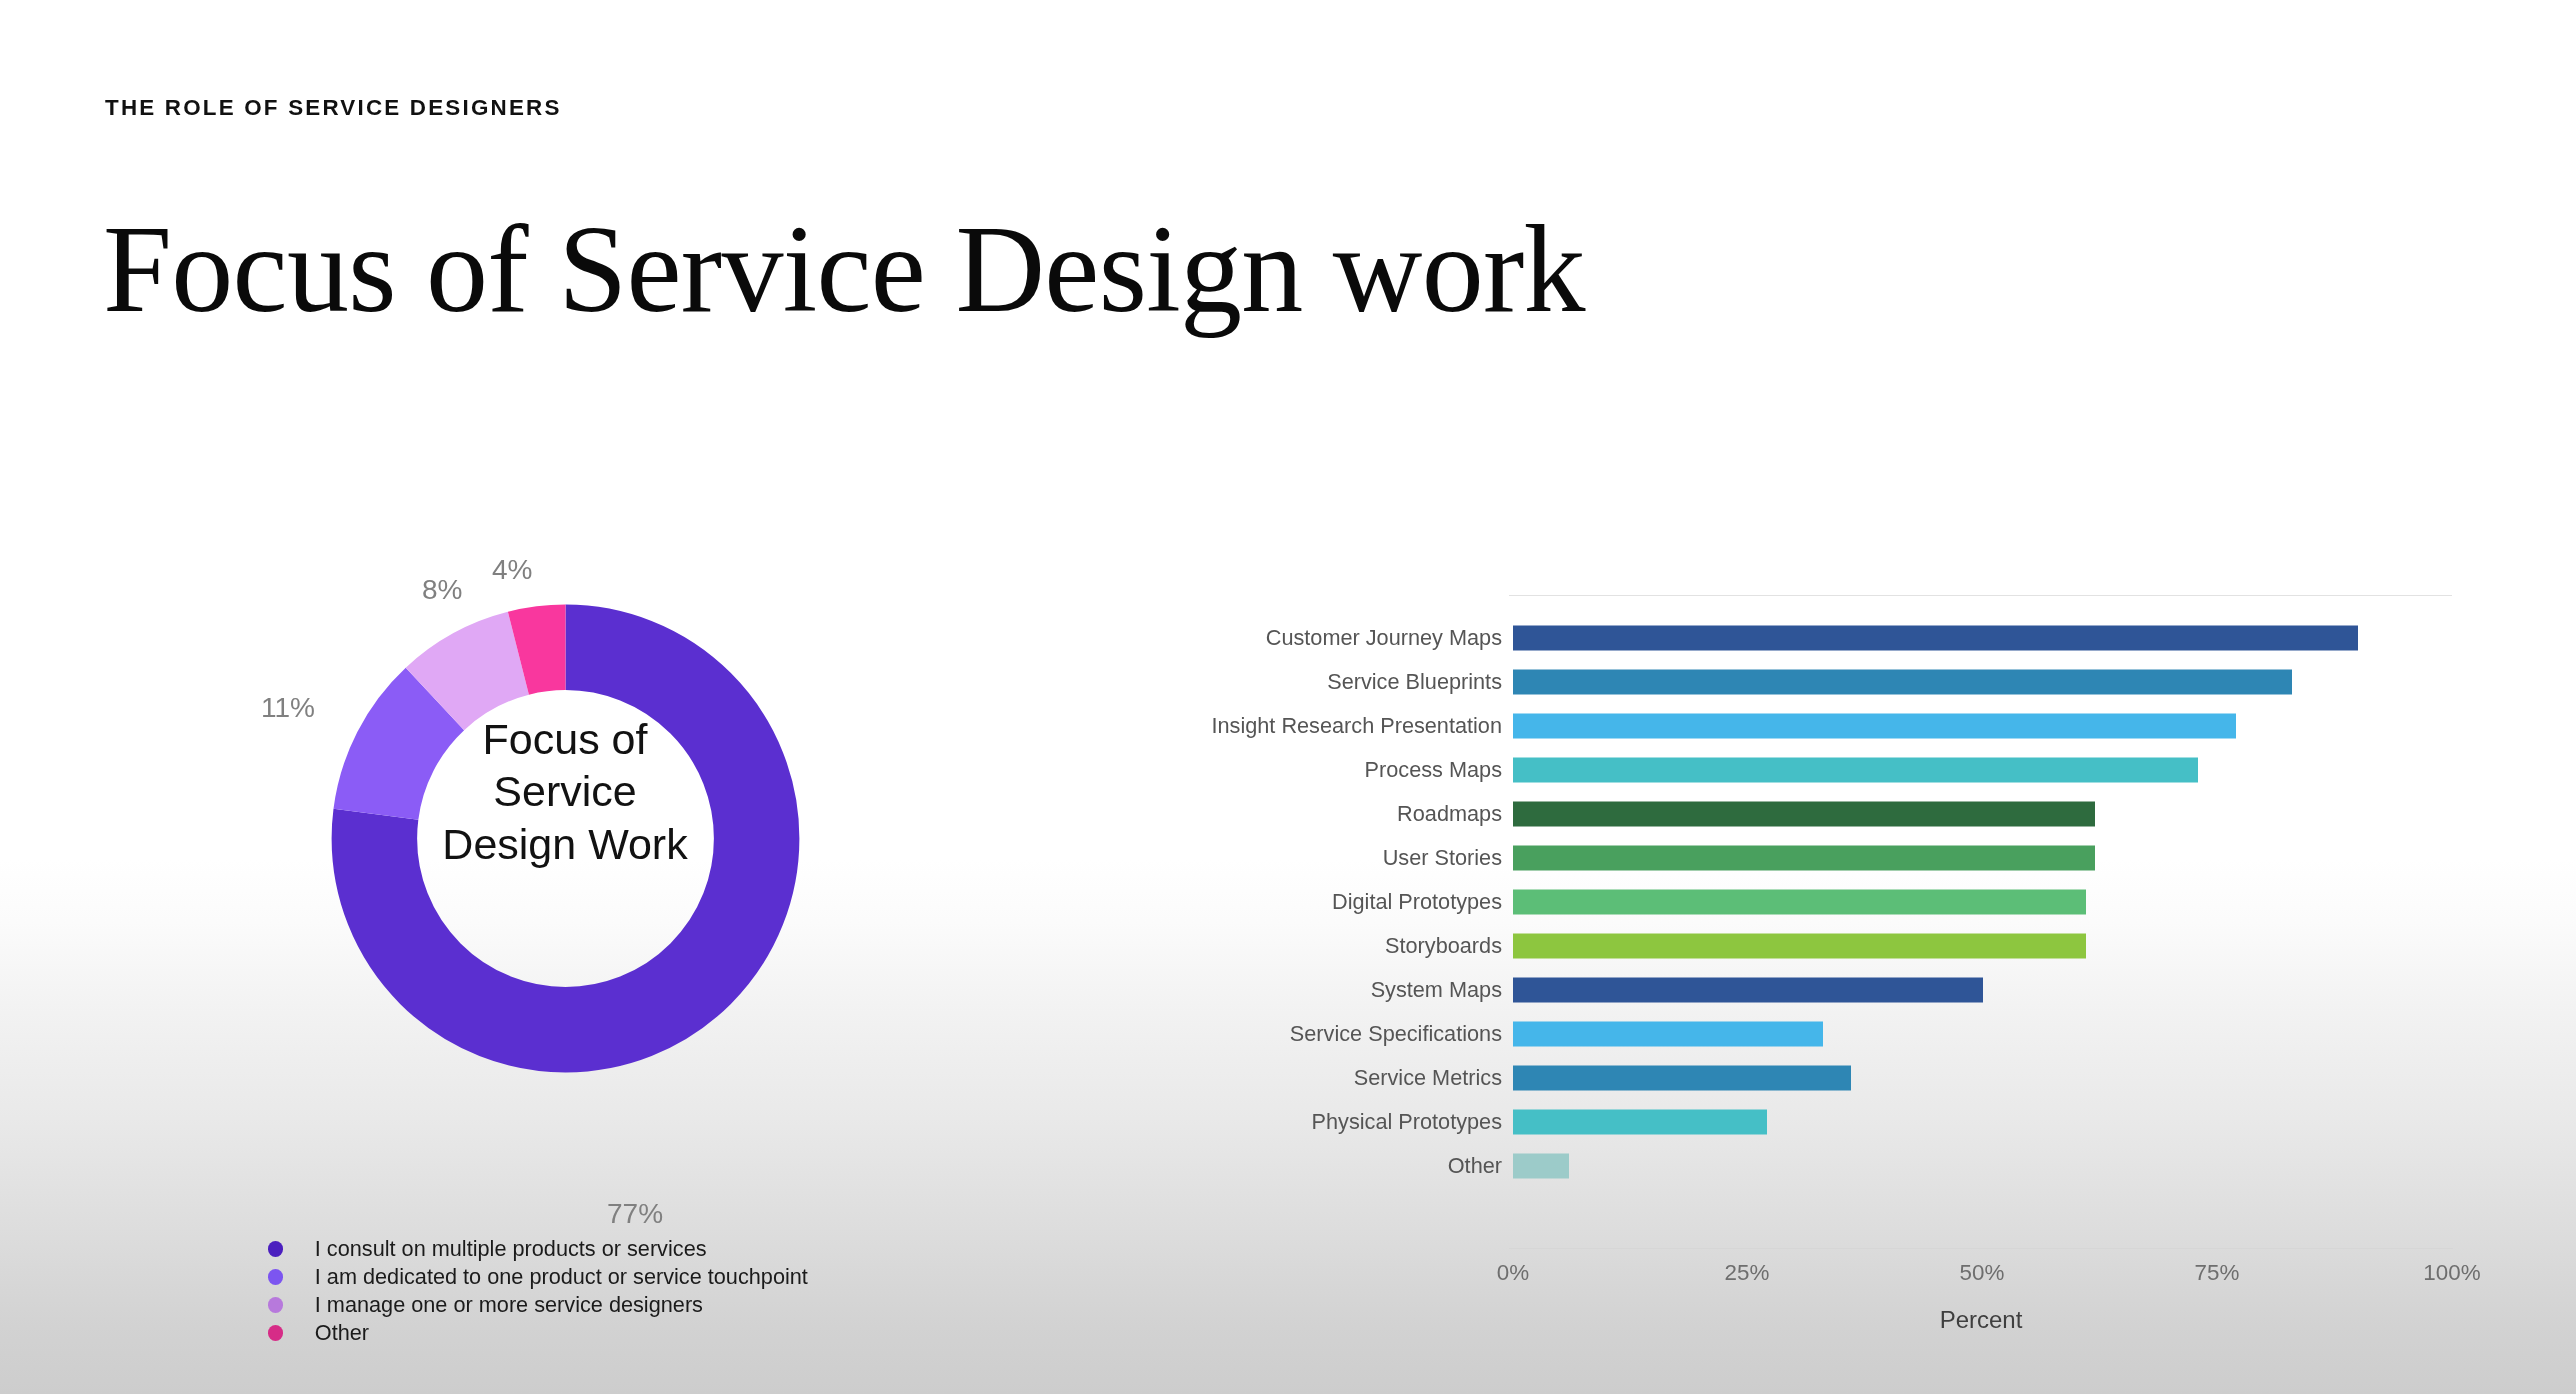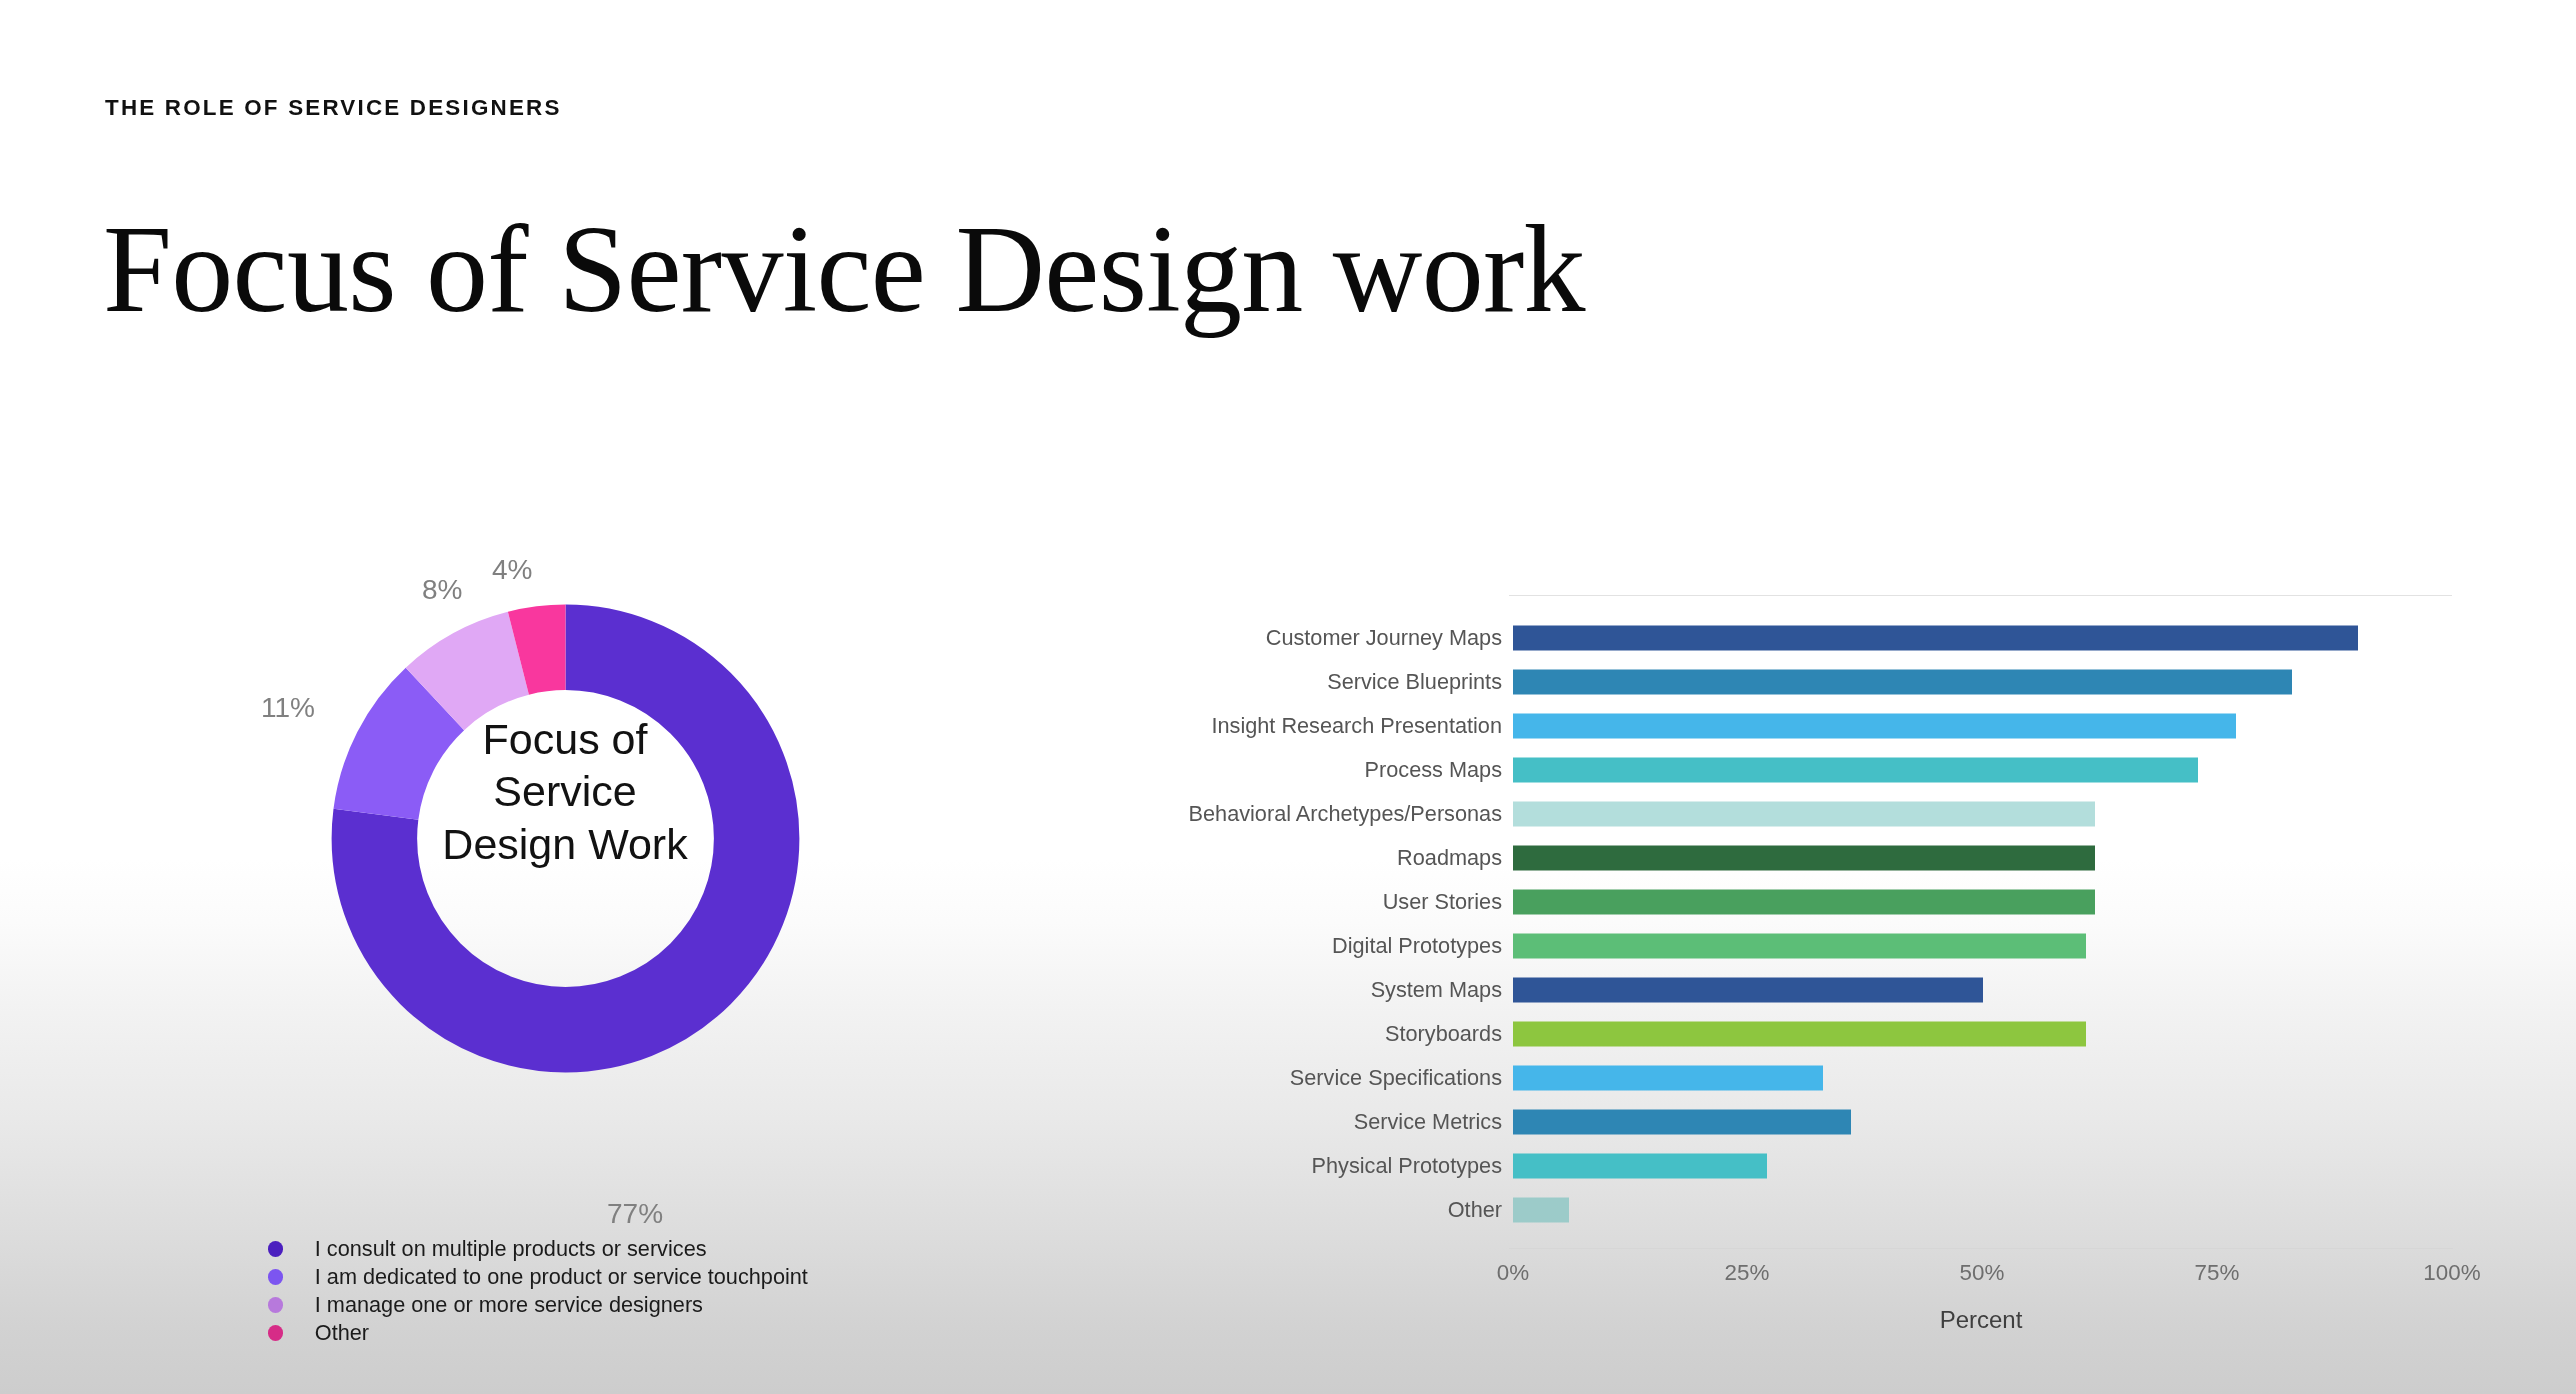--- a/index.html
+++ b/index.html
@@ -268,53 +268,47 @@
             <div class="bar-fill" style="width: 77%; background: rgb(69, 182, 234);"></div>
           </div>
         </div>
         <div class="bar-row">
           <div class="bar-label">Process Maps</div>
           <div class="bar-track">
             <div class="bar-fill" style="width: 73%; background: rgb(69, 191, 198);"></div>
           </div>
         </div>
         <div class="bar-row">
-          <div class="bar-label">Behavioral Archetypes/Personas</div>
-          <div class="bar-track">
-            <div class="bar-fill" style="width: 62%; background: rgb(179, 222, 220);"></div>
-          </div>
-        </div>
-        <div class="bar-row">
           <div class="bar-label">Roadmaps</div>
           <div class="bar-track">
             <div class="bar-fill" style="width: 62%; background: rgb(46, 107, 62);"></div>
           </div>
         </div>
         <div class="bar-row">
           <div class="bar-label">User Stories</div>
           <div class="bar-track">
             <div class="bar-fill" style="width: 62%; background: rgb(73, 160, 94);"></div>
           </div>
         </div>
         <div class="bar-row">
           <div class="bar-label">Digital Prototypes</div>
           <div class="bar-track">
             <div class="bar-fill" style="width: 61%; background: rgb(92, 190, 119);"></div>
           </div>
         </div>
         <div class="bar-row">
+          <div class="bar-label">Storyboards</div>
+          <div class="bar-track">
+            <div class="bar-fill" style="width: 61%; background: rgb(141, 198, 63);"></div>
+          </div>
+        </div>
+        <div class="bar-row">
           <div class="bar-label">System Maps</div>
           <div class="bar-track">
             <div class="bar-fill" style="width: 50%; background: rgb(47, 85, 151);"></div>
-          </div>
-        </div>
-        <div class="bar-row">
-          <div class="bar-label">Storyboards</div>
-          <div class="bar-track">
-            <div class="bar-fill" style="width: 61%; background: rgb(141, 198, 63);"></div>
           </div>
         </div>
         <div class="bar-row">
           <div class="bar-label">Service Specifications</div>
           <div class="bar-track">
             <div class="bar-fill" style="width: 33%; background: rgb(69, 182, 234);"></div>
           </div>
         </div>
         <div class="bar-row">
           <div class="bar-label">Service Metrics</div>

